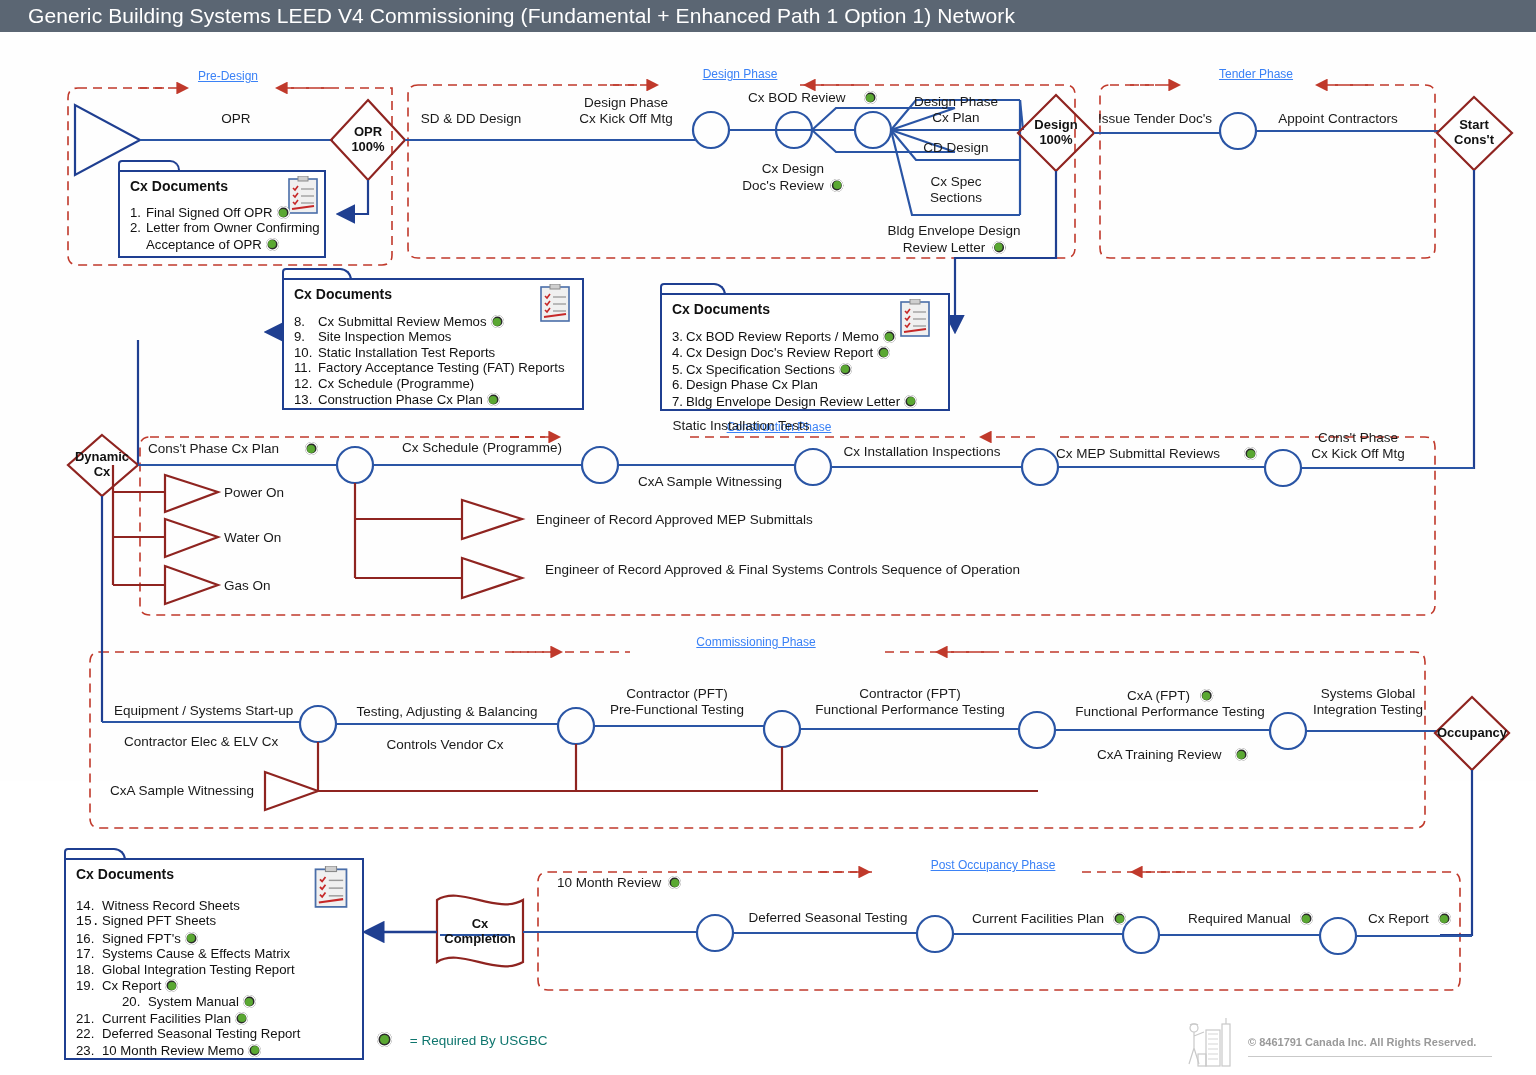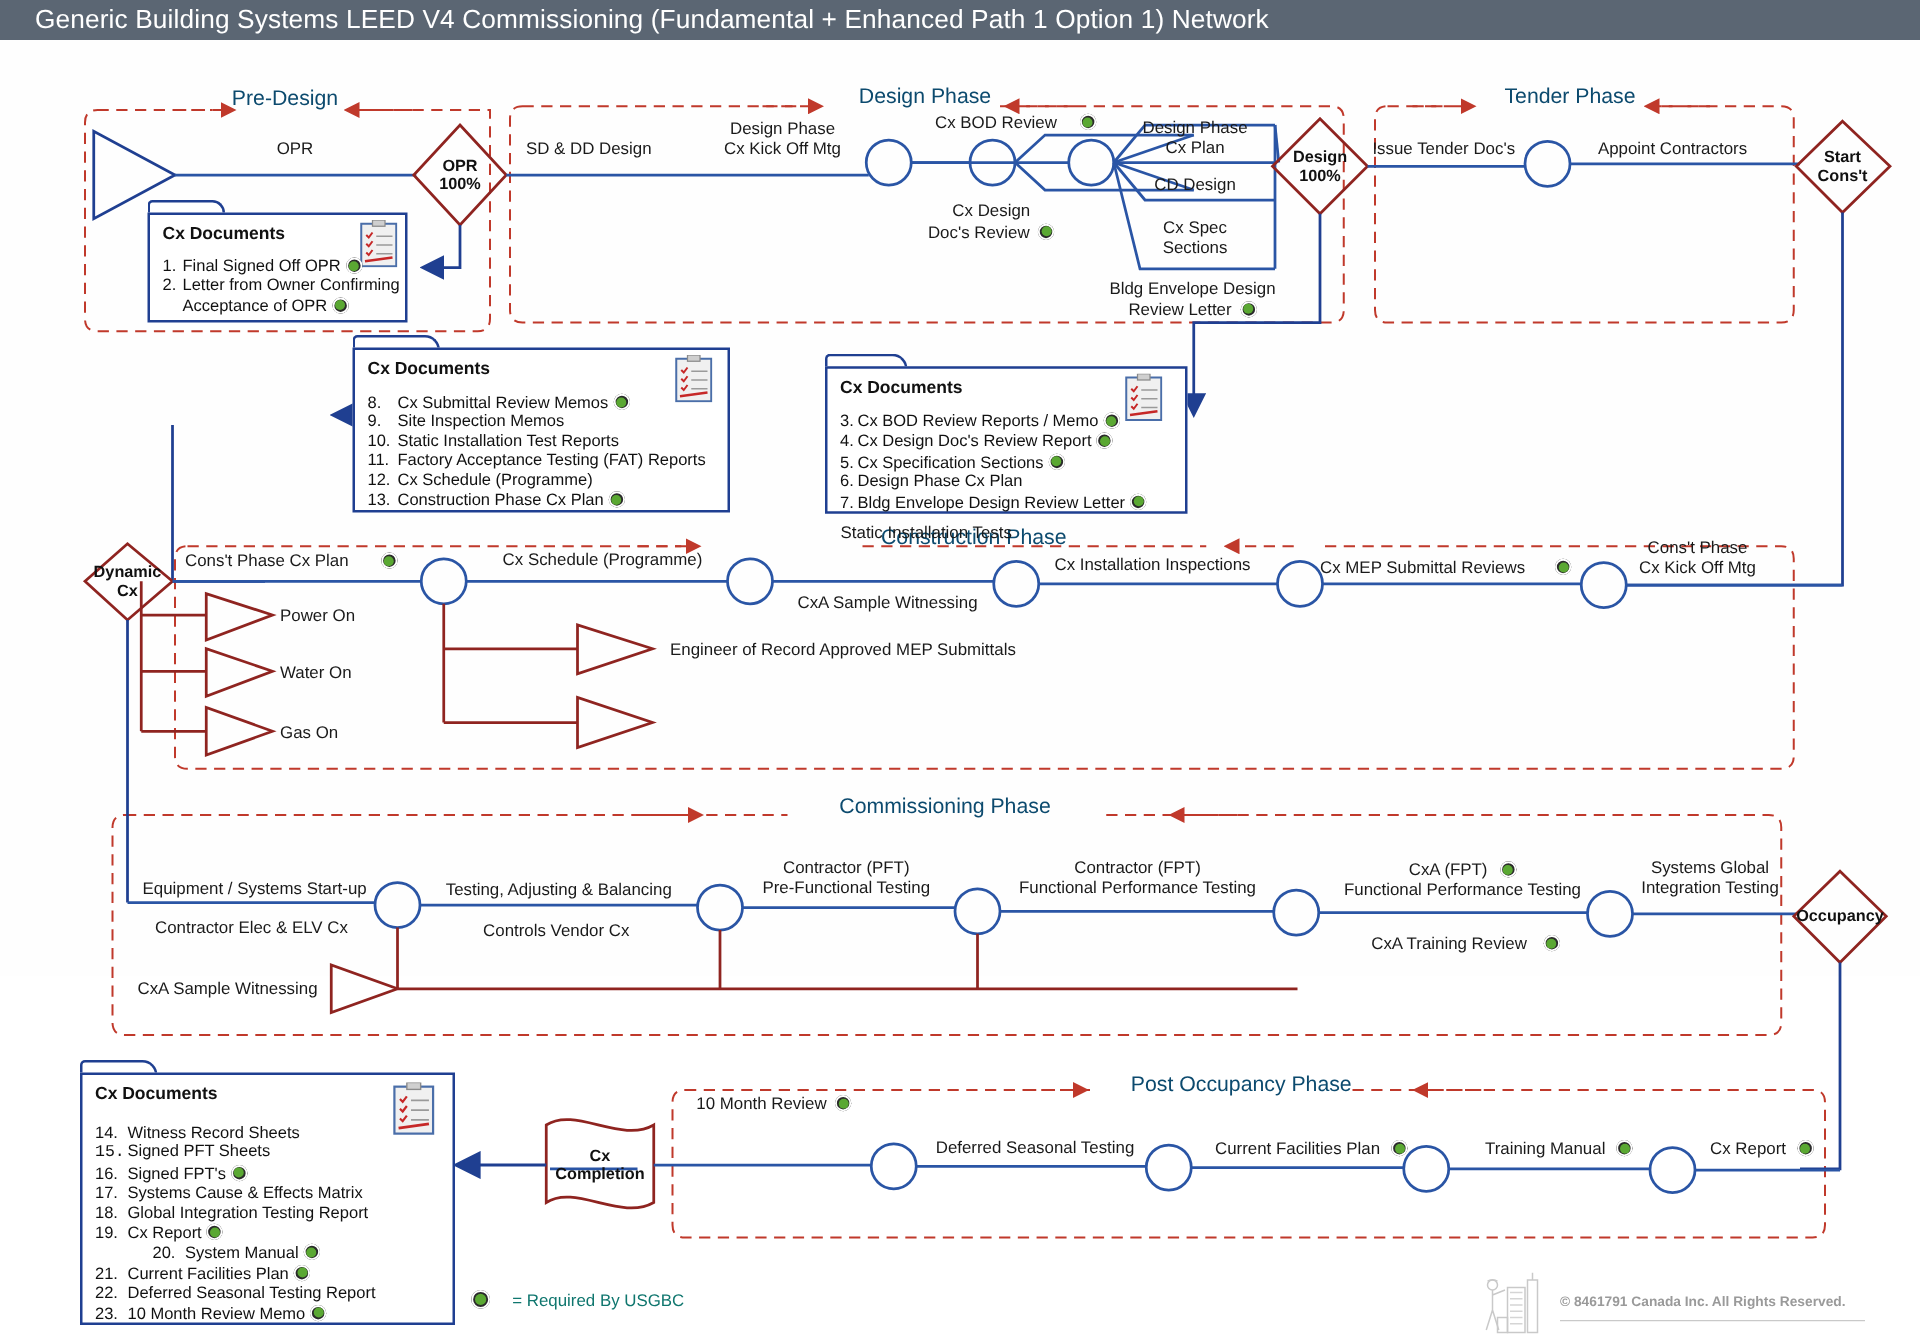--- a/index.html
+++ b/index.html
@@ -3,21 +3,21 @@
 <meta charset="utf-8">
 <style>
   html,body{margin:0;padding:0;background:#fff;}
   body{width:1536px;height:1075px;font-family:"Liberation Sans",sans-serif;overflow:hidden;}
   #root{position:relative;width:1536px;height:781px;background:#fefefe;}
   #titlebar{position:absolute;left:0;top:0;width:1536px;height:32px;background:#5b6673;color:#fff;}
   #titlebar .t{position:absolute;left:28px;top:4px;font-size:21px;letter-spacing:.1px;white-space:nowrap;}
   svg#canvas{position:absolute;left:0;top:0;width:1536px;height:1075px;}
   .lbl{position:absolute;font-size:13.5px;color:#1a1a1a;white-space:nowrap;line-height:1.18;}
   .lbl.c{transform:translateX(-50%);text-align:center;}
-  .phase{position:absolute;font-size:17px;color:#0c4a6e;white-space:nowrap;transform:translateX(-50%);}
+  .phase{position:absolute;font-size:12px;color:#3b82f6;text-decoration:underline;white-space:nowrap;transform:translateX(-50%);}
   .diaT{position:absolute;transform:translate(-50%,-50%);text-align:center;font-size:13px;font-weight:bold;color:#111;white-space:nowrap;line-height:1.12;}
   .docbox{position:absolute;border:2px solid #1f3f91;background:#fff;box-sizing:border-box;}
   .docbox .hd{position:absolute;left:10px;top:6px;font-size:14px;font-weight:bold;color:#111;}
   .docbox ol{margin:0;padding:0;list-style:none;position:absolute;left:10px;}
   .docbox li{font-size:13.2px;color:#111;white-space:nowrap;line-height:15.4px;}
   .docbox li .n{display:inline-block;text-align:left;}
   .tab{position:absolute;border:2px solid #1f3f91;border-bottom:none;background:#fff;box-sizing:border-box;}
   .clip{position:absolute;width:30px;height:38px;}
   .usgbc{display:inline-block;width:13px;height:13px;border-radius:50%;background:#2b2b2b;position:relative;top:2px;margin-left:4px;
          box-shadow:inset 0 0 0 1.5px #fff;}
@@ -272,20 +272,21 @@
     <span>Cx MEP Submittal Reviews</span><span class="usgbc" style="margin-left:24px;"></span>
   </div>
   <div class="lbl c" style="left:1358px;top:430px;">
     <div>Cons't Phase</div>
     <div>Cx Kick Off Mtg</div>
   </div>
   <div class="lbl" style="left:224px;top:485px;">Power On</div>
   <div class="lbl" style="left:224px;top:530px;">Water On</div>
   <div class="lbl" style="left:224px;top:578px;">Gas On</div>
   <div class="lbl" style="left:536px;top:512px;">Engineer of Record Approved MEP Submittals</div>
+  <div class="lbl" style="left:545px;top:562px;">Engineer of Record Approved &amp; Final Systems Controls Sequence of Operation</div>
 
   <div class="lbl" style="left:114px;top:703px;">Equipment / Systems Start-up</div>
   <div class="lbl" style="left:124px;top:734px;">Contractor Elec &amp; ELV Cx</div>
   <div class="lbl" style="left:110px;top:783px;">CxA Sample Witnessing</div>
   <div class="lbl c" style="left:447px;top:704px;">Testing, Adjusting &amp; Balancing</div>
   <div class="lbl c" style="left:445px;top:737px;">Controls Vendor Cx</div>
   <div class="lbl c" style="left:677px;top:686px;">
     <div>Contractor (PFT)</div>
     <div>Pre-Functional Testing</div>
   </div>
@@ -306,21 +307,21 @@
   </div>
 
   <div class="lbl" style="left:557px;top:874px;">
     <span>10 Month Review</span><span class="usgbc" style="margin-left:7px;"></span>
   </div>
   <div class="lbl c" style="left:828px;top:910px;">Deferred Seasonal Testing</div>
   <div class="lbl" style="left:972px;top:910px;">
     <span>Current Facilities Plan</span><span class="usgbc" style="margin-left:9px;"></span>
   </div>
   <div class="lbl" style="left:1188px;top:910px;">
-    <span>Training Manual</span><span class="usgbc" style="margin-left:9px;"></span>
+    <span>Required Manual</span><span class="usgbc" style="margin-left:9px;"></span>
   </div>
   <div class="lbl" style="left:1368px;top:910px;">
     <span>Cx Report</span><span class="usgbc" style="margin-left:9px;"></span>
   </div>
 
   <div class="tab" style="left:118px;top:160px;width:62px;height:12px;border-radius:4px 10px 0 0;"></div>
   <div class="docbox" id="db0" style="left:118px;top:170px;width:208px;height:88px;">
     <div class="hd">Cx Documents</div>
     <svg class="clip" style="right:6px;top:4px;" viewBox="0 0 30 38">
       <rect x="1" y="3" width="28" height="34" fill="#f0f0f0" stroke="#4a6ea9" stroke-width="1.6"></rect>

